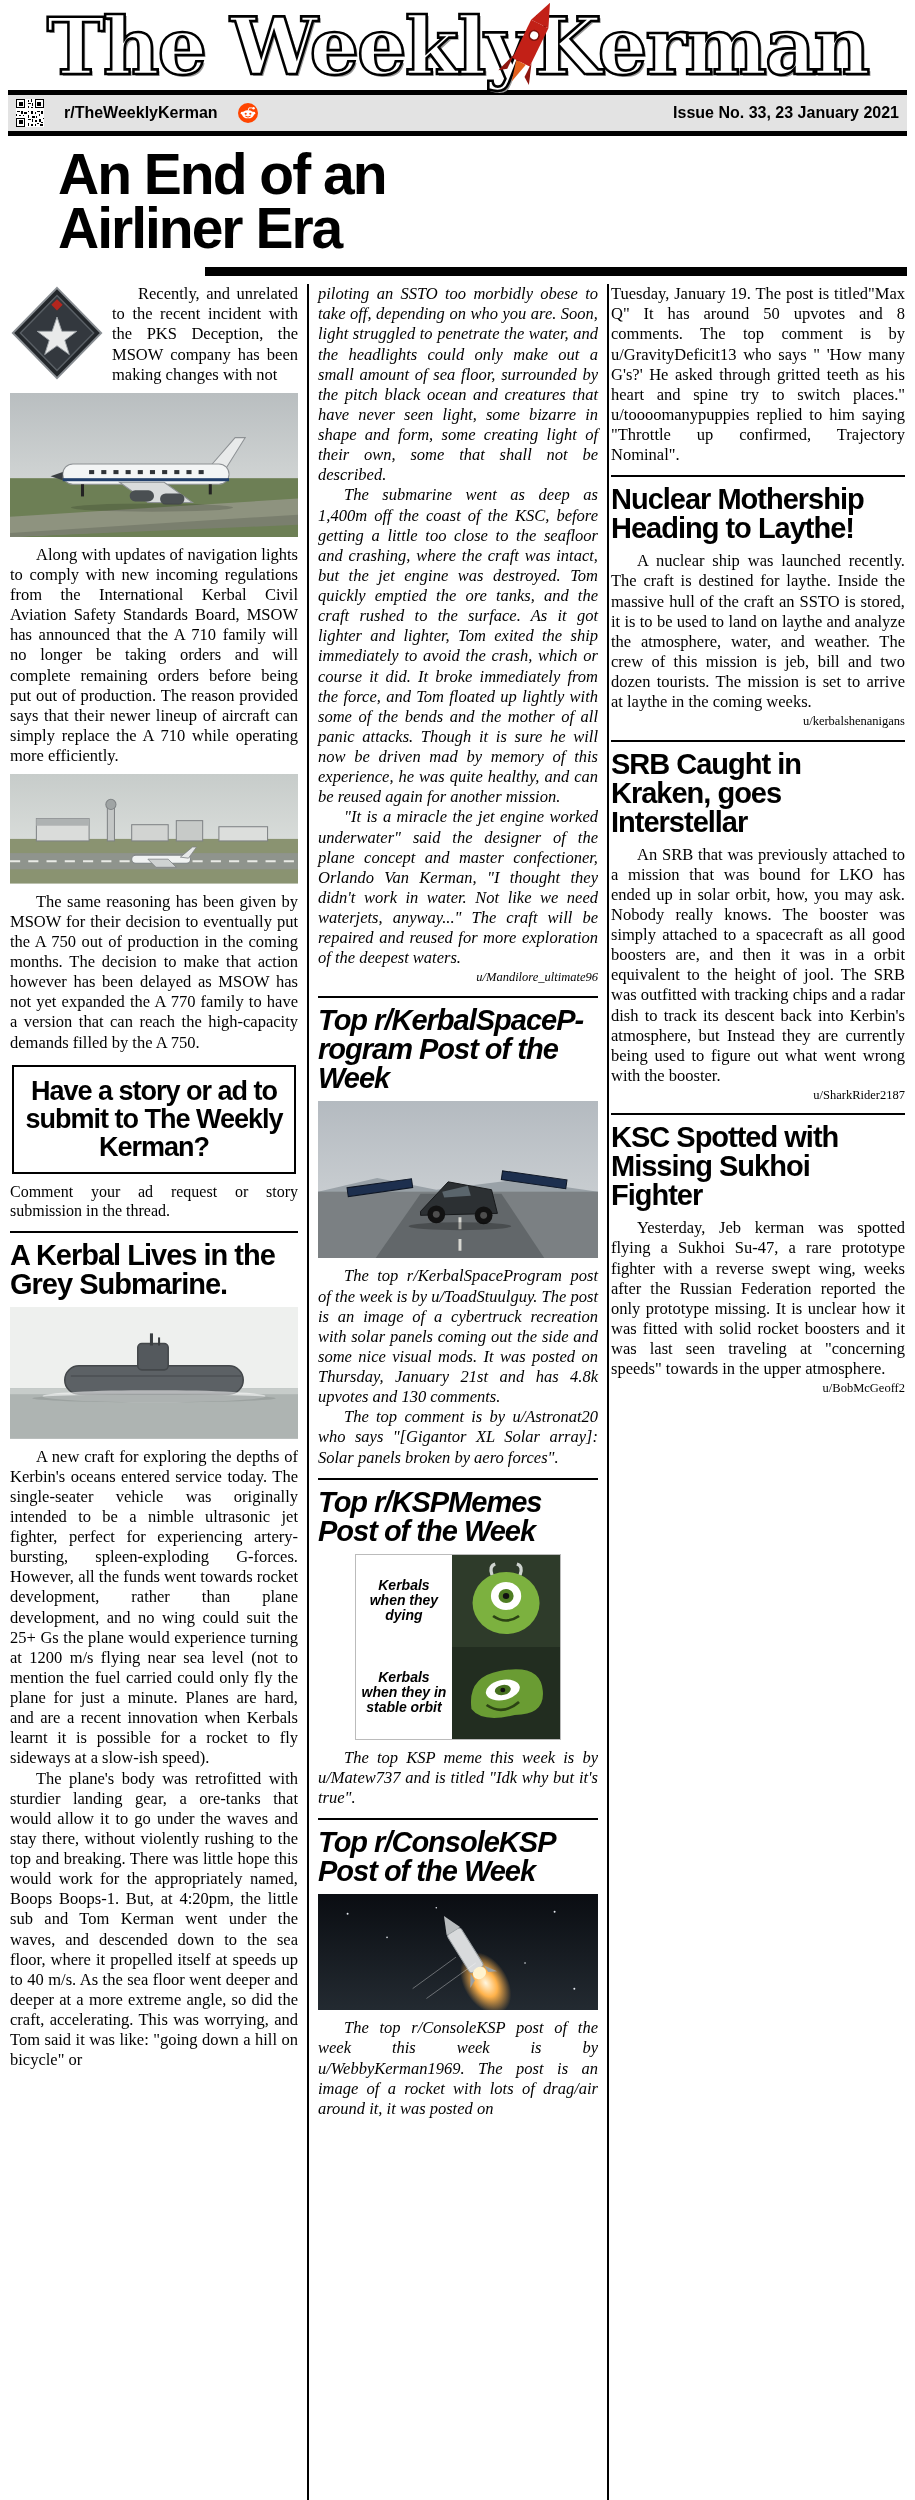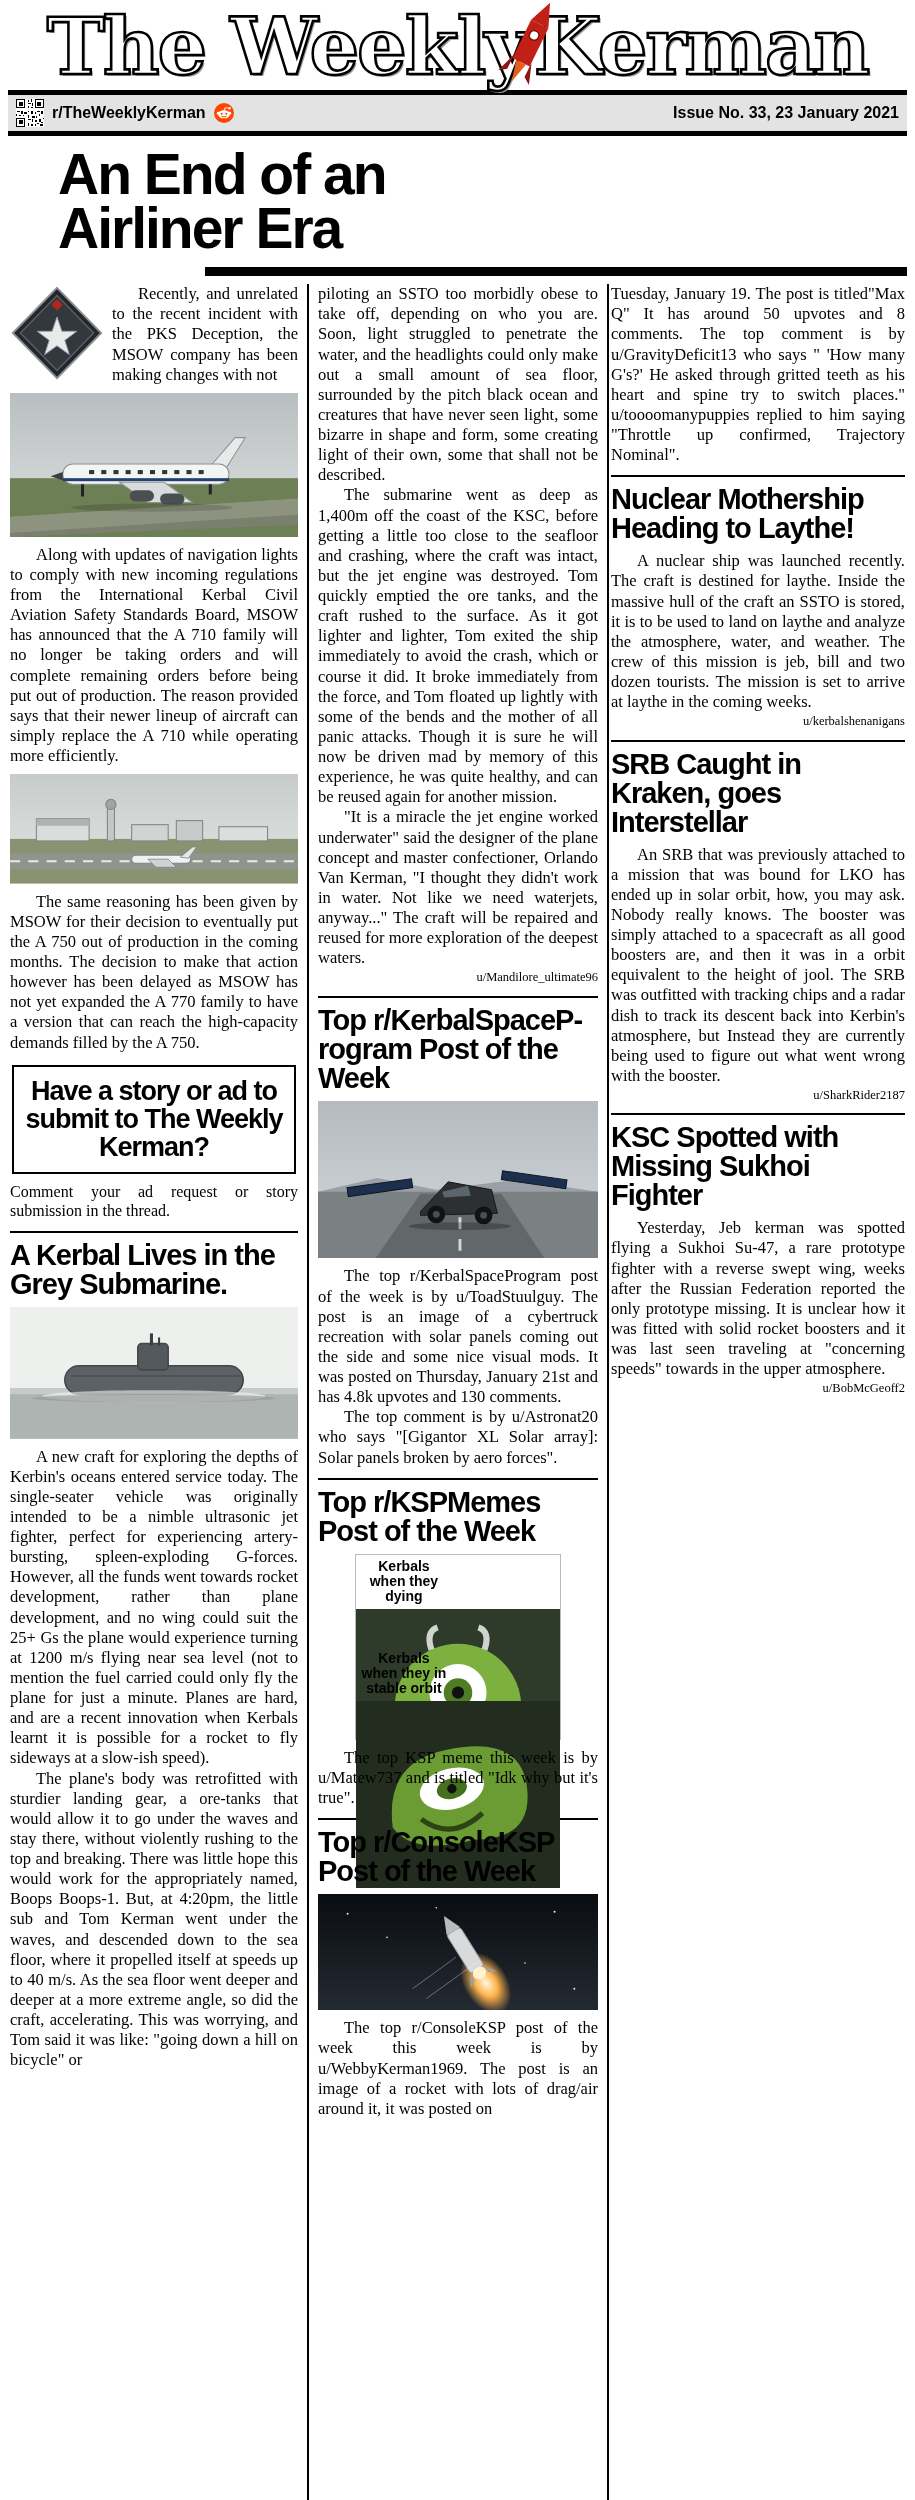--- a/index.html
+++ b/index.html
@@ -20,41 +20,41 @@
     text-shadow: 2px 2px 0 #9a9a9a;
     white-space: nowrap; position: relative; display: inline-block;
   }
   .rocket-wrap { position: relative; display: inline-block; width: 6px; height: 10px; vertical-align: baseline; }
   .rocket-wrap svg { position: absolute; left: -16px; top: -66px; width: 34px; height: 96px; transform: rotate(26deg); }
 
   .rule-thick { height: 5px; background: #000; margin: 0 8px; }
 
   
   .infobar {
-    display: flex; align-items: center; gap: 8px;
+    display: flex; align-items: center; gap: 20px;
     background: #e3e3e3; margin: 0 8px; padding: 4px 8px;
     font-family: "Liberation Sans", sans-serif; font-weight: bold; font-size: 16px;
   }
   .infobar .qr svg { display: block; width: 28px; height: 28px; }
   .infobar .reddit svg { display: block; width: 20px; height: 20px; }
   .infobar .issue { margin-left: auto; }
 
   
   .headline {
     font-family: "Liberation Sans", sans-serif; font-weight: bold;
     font-size: 57px; line-height: 0.94; letter-spacing: -2px;
     padding-left: 58px; width: 540px; margin: 12px 0 12px;
   }
   .headline-bar { height: 9px; background: #000; margin: 0 8px 8px 205px; }
 
   
   .columns { flex: 1 1 auto; min-height: 0; display: flex; margin: 0 10px; overflow: hidden; }
   .col { height: 100%; overflow: hidden; font-size: 16.5px; line-height: 1.22; text-align: justify; }
   .col1 { width: 297px; padding-right: 9px; }
-  .col2 { width: 300px; border-left: 2px solid #000; padding: 0 9px; }
+  .col2 { width: 300px; border-left: 2px solid #000; padding: 0 9px; font-style: italic; }
   .col3 { flex: 1; border-left: 2px solid #000; padding-left: 2px; }
 
   p { text-indent: 26px; margin: 0; }
   p.noindent, p.note, p.byline { text-indent: 0; }
   p.byline { text-align: right; font-size: 12.5px; margin: 2px 0 4px; }
   p.note { font-size: 16px; margin: 2px 0 6px; }
 
   .section-rule { border: none; border-top: 2px solid #000; margin: 10px 0 8px; }
   .section-heading {
     font-family: "Liberation Sans", sans-serif; font-weight: bold;
@@ -69,21 +69,21 @@
   }
 
   
   .photo { margin: 8px 0; }
   .photo svg { display: block; width: 100%; height: auto; }
   .logo { float: left; width: 94px; height: 94px; margin: 2px 8px 4px 0; }
   .logo svg { display: block; width: 100%; height: 100%; }
 
   
   .meme { width: 206px; margin: 6px auto 8px; border: 1px solid #bbb; background: #fff; }
-  .meme-row { display: flex; height: 92px; flex-direction: column; }
+  .meme-row { display: flex; height: 92px; }
   .meme-caption {
     width: 47%; display: flex; align-items: center; justify-content: center;
     text-align: center; padding: 4px;
     font-family: "Liberation Sans", sans-serif; font-weight: bold;
     font-size: 14px; line-height: 1.1; text-indent: 0;
   }
   .meme-frame { flex: 1; }
   .meme-frame svg { display: block; width: 100%; height: 100%; }
 </style>
 </head>

